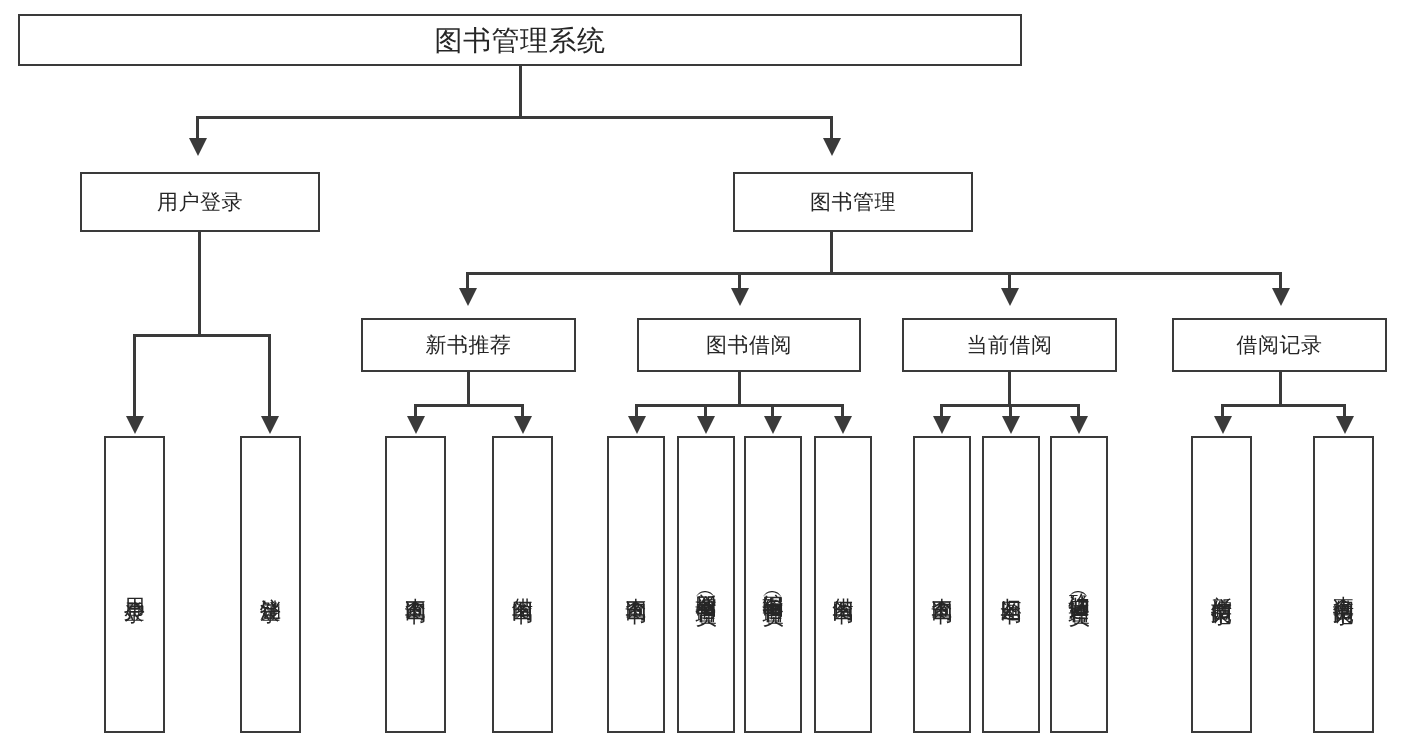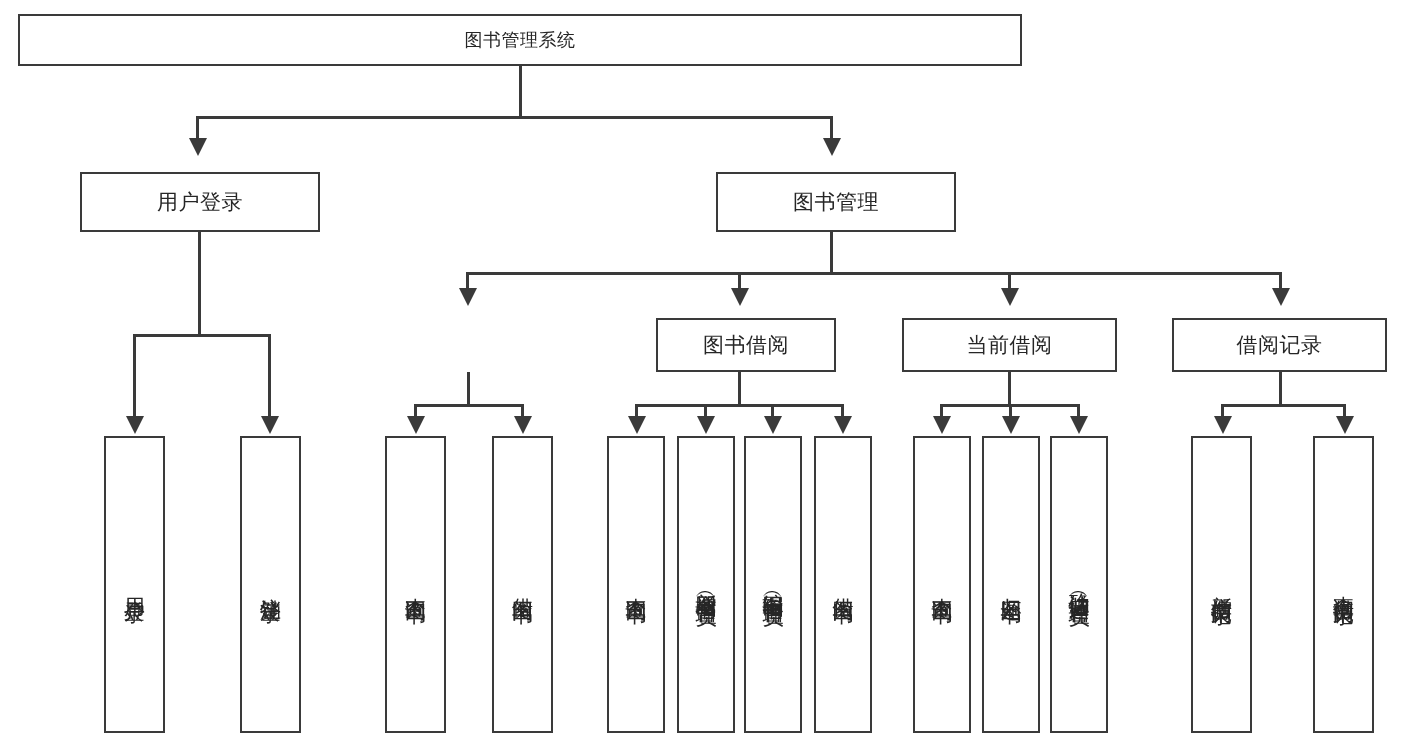--- a/index.html
+++ b/index.html
@@ -32,21 +32,21 @@
     text-align: center;
     line-height: 1.25;
     letter-spacing: 0.5px;
     white-space: nowrap;
   }
   
   .node.h .label {
     font-size: 21px;
   }
   .node.root .label {
-    font-size: 18px;
+    font-size: 28px;
   }
   
   .node.v {
     padding: 10px 0;
     align-items: center;
   }
   .node.v .label {
     writing-mode: vertical-rl;
     text-orientation: upright;
     font-size: 21px;
@@ -97,21 +97,21 @@
   <div class="line vert" style="left:196px; top:116px; width:3px; height:24px;"></div>
   <div class="arrow" style="left:189px; top:138px;"></div>
 
   <div class="line vert" style="left:830px; top:116px; width:3px; height:24px;"></div>
   <div class="arrow" style="left:823px; top:138px;"></div>
 
   <div class="node h" style="left:80px; top:172px; width:240px; height:60px;">
     <span class="label">用户登录</span>
   </div>
 
-  <div class="node h" style="left:716px; top:172px; width:240px; height:60px;">
+  <div class="node h" style="left:733px; top:172px; width:240px; height:60px;">
     <span class="label">图书管理</span>
   </div>
 
   <div class="line vert" style="left:198px; top:232px; width:3px; height:104px;"></div>
   <div class="line horz" style="left:133px; top:334px; width:138px; height:3px;"></div>
   <div class="line vert" style="left:133px; top:334px; width:3px; height:84px;"></div>
   <div class="arrow" style="left:126px; top:416px;"></div>
   <div class="line vert" style="left:268px; top:334px; width:3px; height:84px;"></div>
   <div class="arrow" style="left:261px; top:416px;"></div>
 
@@ -123,21 +123,24 @@
 
   <div class="line vert" style="left:738px; top:272px; width:3px; height:18px;"></div>
   <div class="arrow" style="left:731px; top:288px;"></div>
 
   <div class="line vert" style="left:1008px; top:272px; width:3px; height:18px;"></div>
   <div class="arrow" style="left:1001px; top:288px;"></div>
 
   <div class="line vert" style="left:1279px; top:272px; width:3px; height:18px;"></div>
   <div class="arrow" style="left:1272px; top:288px;"></div>
 
-  <div class="node h" style="left:656px; top:318px; width:180px; height:54px;">
+  <div class="node h" style="left:361px; top:318px; width:215px; height:54px;">
+    <span class="label">新书推荐</span>
+  </div>
+  <div class="node h" style="left:637px; top:318px; width:224px; height:54px;">
     <span class="label">图书借阅</span>
   </div>
   <div class="node h" style="left:902px; top:318px; width:215px; height:54px;align-items:center;">
     <span class="label">当前借阅</span>
   </div>
   <div class="node h" style="left:1172px; top:318px; width:215px; height:54px;font-family:Liberation Serif, serif;">
     <span class="label">借阅记录</span>
   </div>
 
   <div class="line vert" style="left:467px; top:372px; width:3px; height:34px;"></div>

